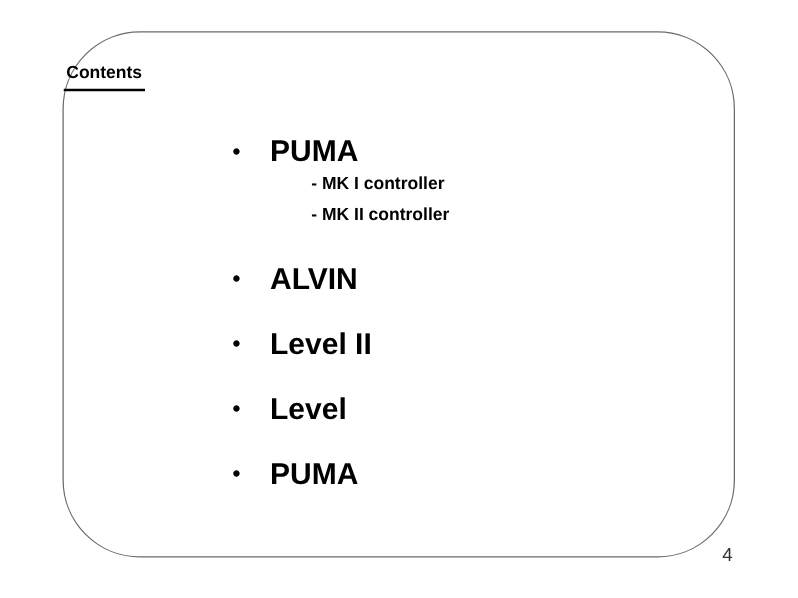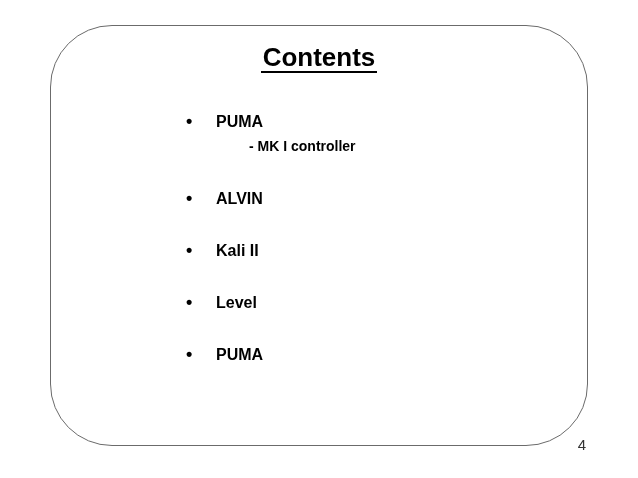--- a/index.html
+++ b/index.html
@@ -24,22 +24,22 @@
     top: 25px;
     width: 538px;
     height: 421px;
     box-sizing: border-box;
     border: 1px solid #6b6b6b;
     border-radius: 62px;
     background: #ffffff;
   }
   .slide-title {
     margin-top: 18px;
-    text-align: center;
-    font-size: 26px;
+    text-align: left;
+    font-size: 14px;
     line-height: 26px;
     font-weight: 700;
   }
   .slide-title .underline {
     display: inline-block;
     border-bottom: 2px solid #000000;
     padding: 0 2px 1px 2px;
   }
   .bullet-list {
     margin-top: 36px;
@@ -55,21 +55,21 @@
     width: 30px;
     flex: 0 0 30px;
     font-size: 18px;
     line-height: 25px;
     font-weight: 700;
   }
   .item-body {
     flex: 1 1 auto;
   }
   .item-label {
-    font-size: 16px;
+    font-size: 24px;
     line-height: 25px;
     font-weight: 700;
     white-space: nowrap;
   }
   .subitem-line {
     font-size: 14px;
     line-height: 25px;
     font-weight: 700;
     margin-left: 33px;
     white-space: nowrap;
@@ -97,34 +97,35 @@
       <span class="underline">Contents</span>
     </div>
 
     <div class="bullet-list">
 
       <div class="bullet-item">
         <span class="bullet-glyph">•</span>
         <div class="item-body">
           <div class="item-label">PUMA</div>
           <div class="subitem-line">- MK I controller</div>
+          <div class="subitem-line">- MK II controller</div>
         </div>
       </div>
 
       <div class="bullet-item">
         <span class="bullet-glyph">•</span>
         <div class="item-body">
           <div class="item-label">ALVIN</div>
         </div>
       </div>
 
       <div class="bullet-item">
         <span class="bullet-glyph">•</span>
         <div class="item-body">
-          <div class="item-label">Kali II</div>
+          <div class="item-label">Level II</div>
         </div>
       </div>
 
       <div class="bullet-item">
         <span class="bullet-glyph">•</span>
         <div class="item-body">
           <div class="item-label">Level</div>
         </div>
       </div>
 

